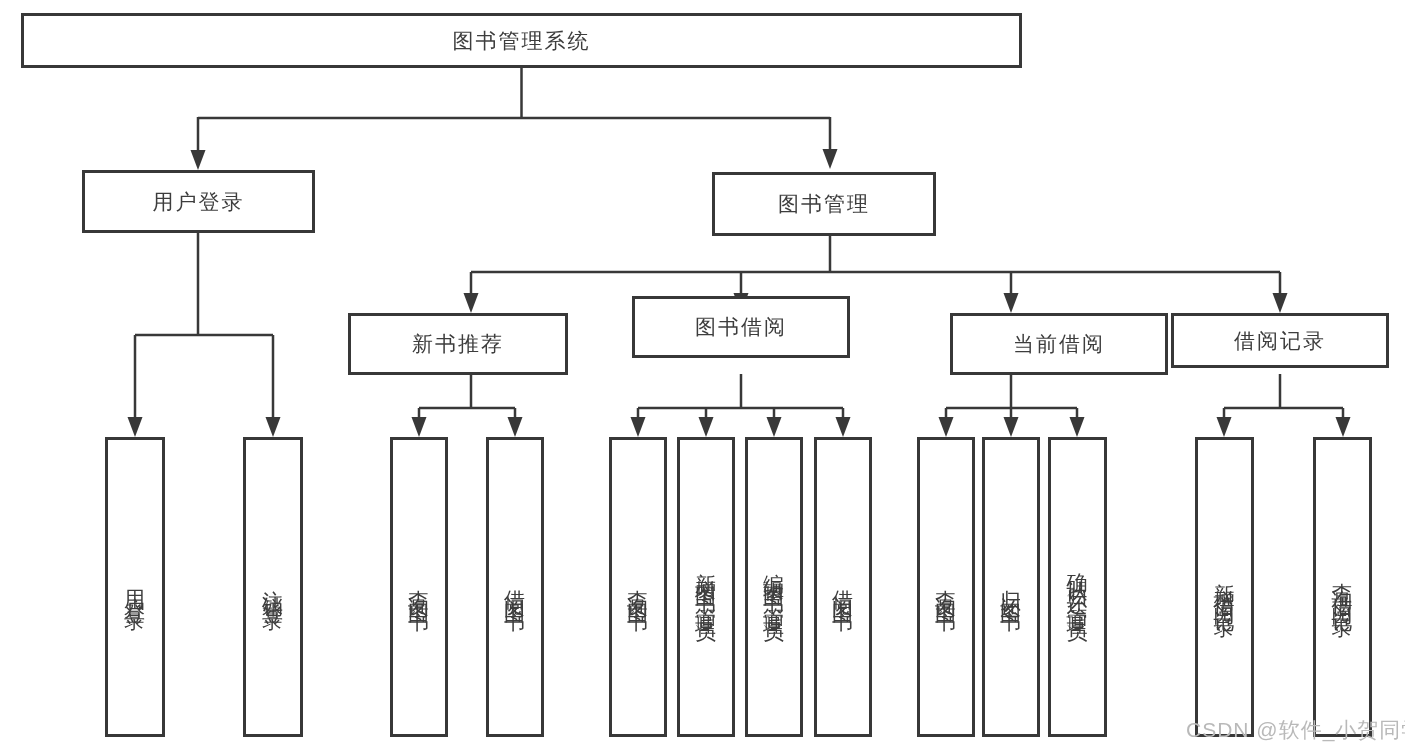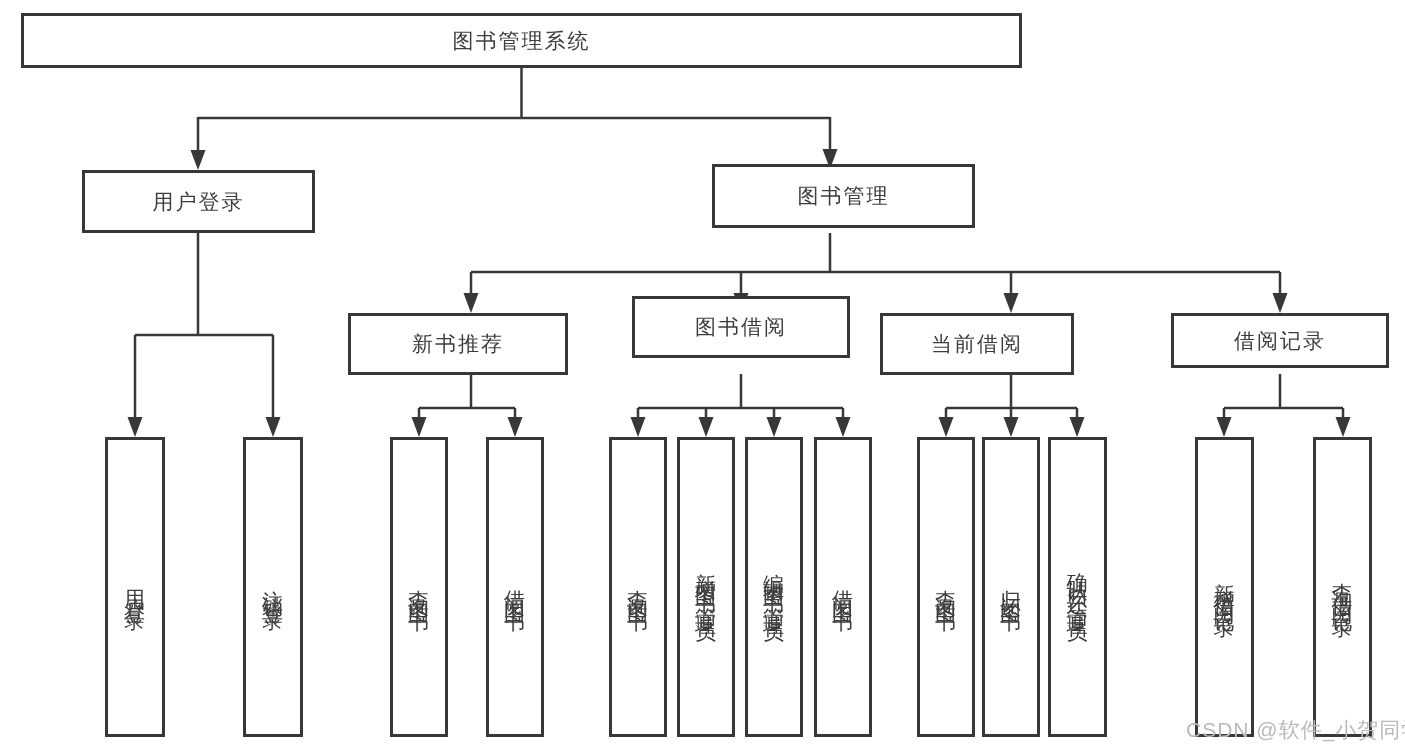--- a/index.html
+++ b/index.html
@@ -77,31 +77,31 @@
     </g>
   </svg>
 
   <div class="node h-node" style="left:21px;top:13px;width:1001px;height:55px">
     <span>图书管理系统</span>
   </div>
 
   <div class="node h-node" style="left:82px;top:170px;width:233px;height:63px">
     <span>用户登录</span>
   </div>
-  <div class="node h-node" style="left:712px;top:164px;width:263px;height:64px">
+  <div class="node h-node" style="left:712px;top:172px;width:224px;height:64px">
     <span>图书管理</span>
   </div>
 
   <div class="node h-node" style="left:348px;top:313px;width:220px;height:62px">
     <span>新书推荐</span>
   </div>
   <div class="node h-node" style="left:632px;top:296px;width:218px;height:62px">
     <span>图书借阅</span>
   </div>
-  <div class="node h-node" style="left:880px;top:313px;width:194px;height:62px">
+  <div class="node h-node" style="left:950px;top:313px;width:218px;height:62px">
     <span>当前借阅</span>
   </div>
   <div class="node h-node" style="left:1171px;top:313px;width:218px;height:55px">
     <span>借阅记录</span>
   </div>
 
   <div class="node leaf" style="left:105px;top:437px;width:60px;height:300px">
     <span>用户登录</span>
   </div>
   <div class="node leaf" style="left:243px;top:437px;width:60px;height:300px">

